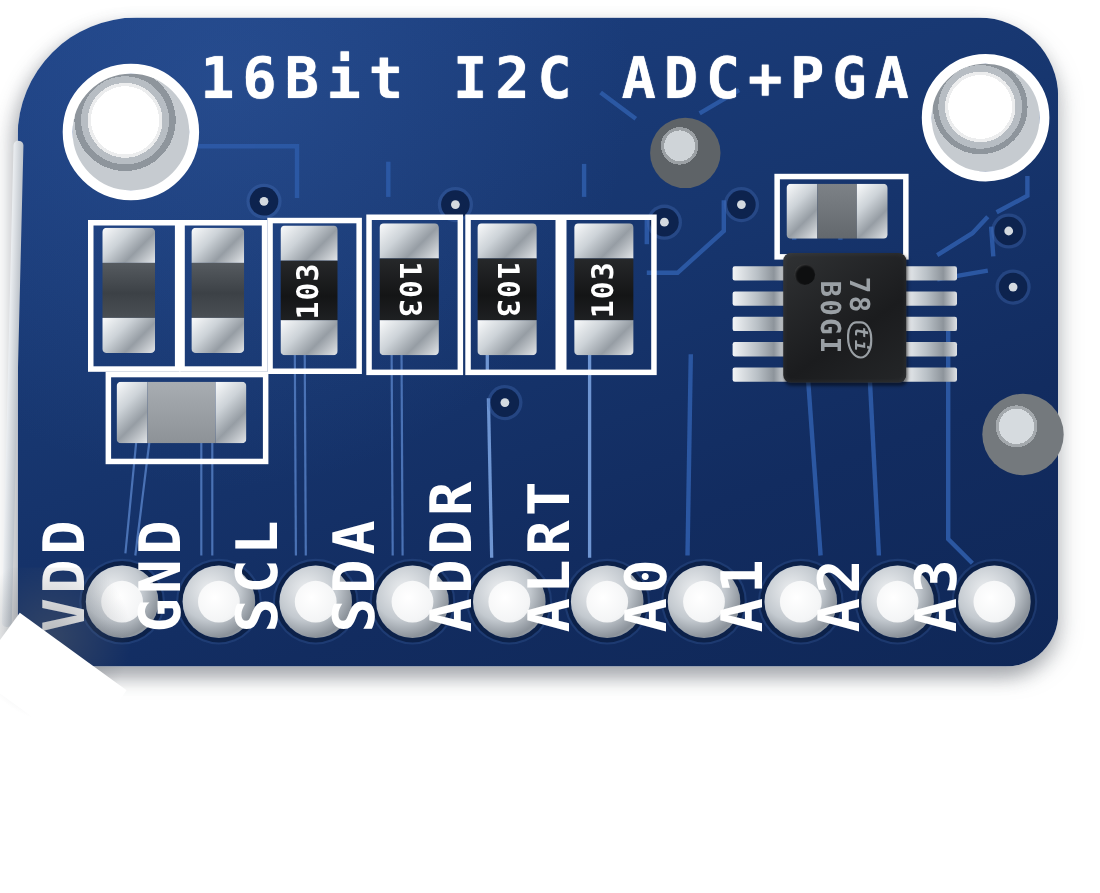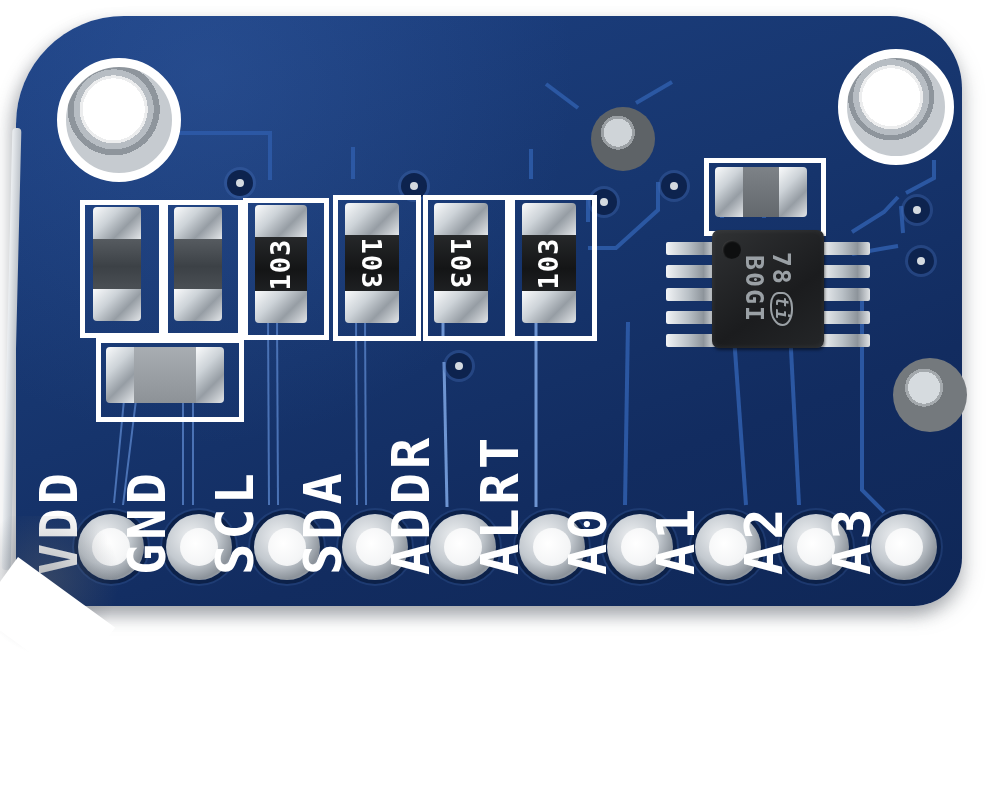--- a/index.html
+++ b/index.html
@@ -124,20 +124,21 @@
         <polyline points="136,400 123,505"></polyline>
         <polyline points="183,398 183,505"></polyline>
         <polyline points="193,398 193,505"></polyline>
         <polyline points="268,318 269,505"></polyline>
         <polyline points="277,318 278,505"></polyline>
         <polyline points="356,318 357,505"></polyline>
         <polyline points="365,318 366,505"></polyline>
       </g>
     </svg>
 
+    <div class="title">16Bit I2C ADC+PGA</div>
 
     <div class="mount tl"></div>
     <div class="mount tr"></div>
 
     <div class="gpad gpad1"></div>
     <div class="gpad gpad2"></div>
     <div class="via" style="left:211px;top:154px;"></div>
     <div class="via" style="left:385px;top:157px;"></div>
     <div class="via" style="left:575px;top:173px;"></div>
     <div class="via" style="left:645px;top:157px;"></div>

